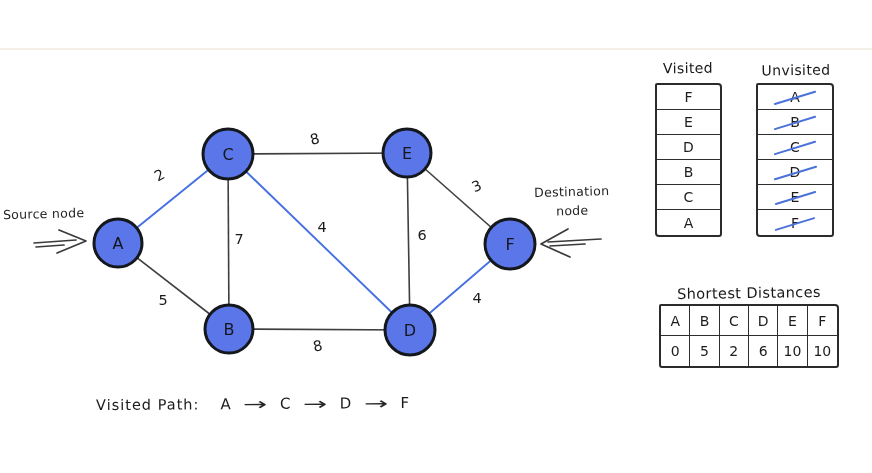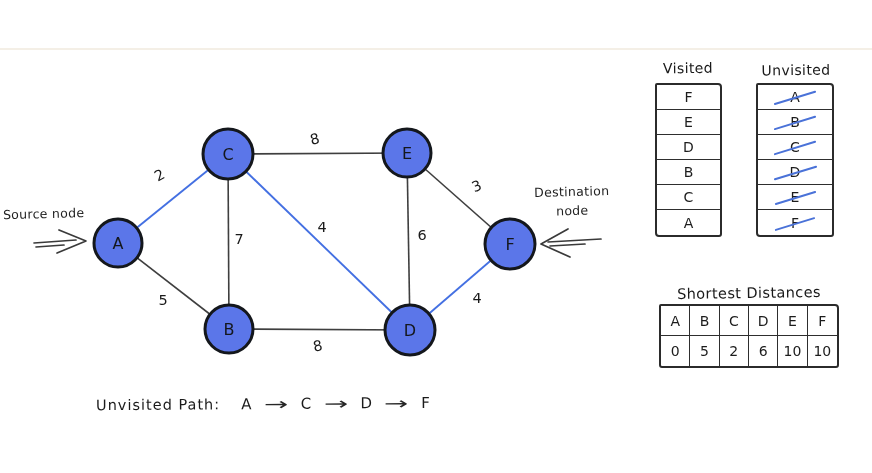--- a/index.html
+++ b/index.html
@@ -259,21 +259,21 @@
     <div class="dist-cell hdr">F</div>
     <div class="dist-cell">0</div>
     <div class="dist-cell">5</div>
     <div class="dist-cell">2</div>
     <div class="dist-cell">6</div>
     <div class="dist-cell">10</div>
     <div class="dist-cell">10</div>
   </div>
 
   <div class="path-line">
-    <span class="pl-label">Unvisited Path:</span>
+    <span class="pl-label">Visited Path:</span>
     <span class="path-node">A</span>
     <span class="path-arrow">→</span>
     <span class="path-node">C</span>
     <span class="path-arrow">→</span>
     <span class="path-node">D</span>
     <span class="path-arrow">→</span>
     <span class="path-node">F</span>
   </div>
 
 </div>

